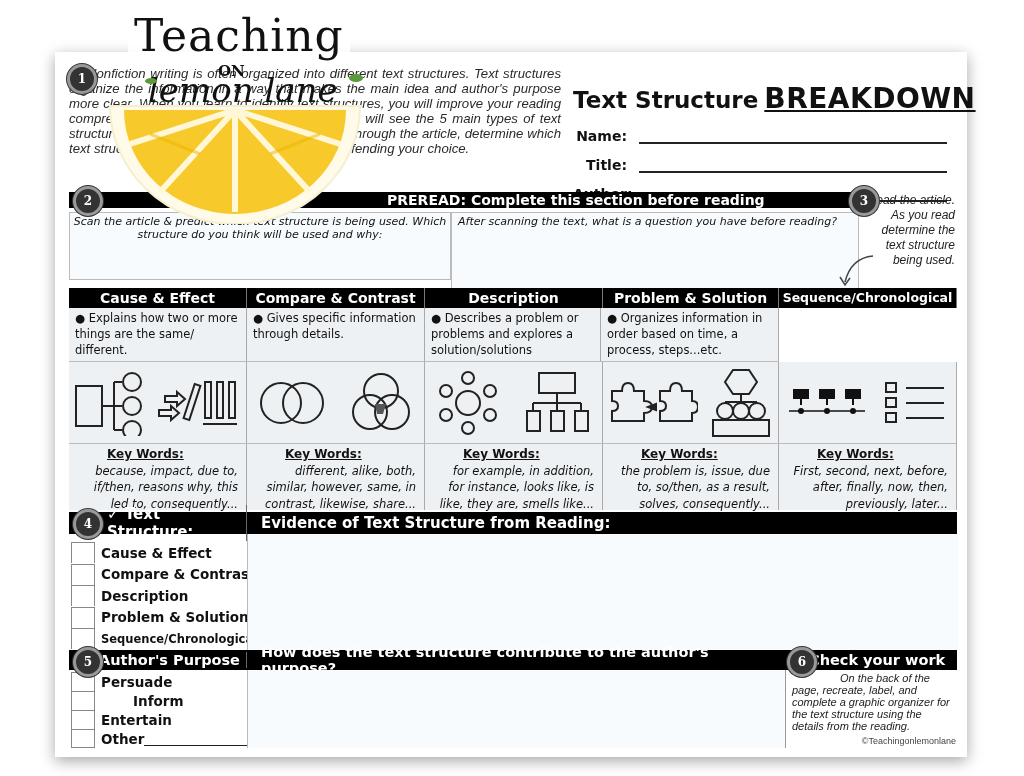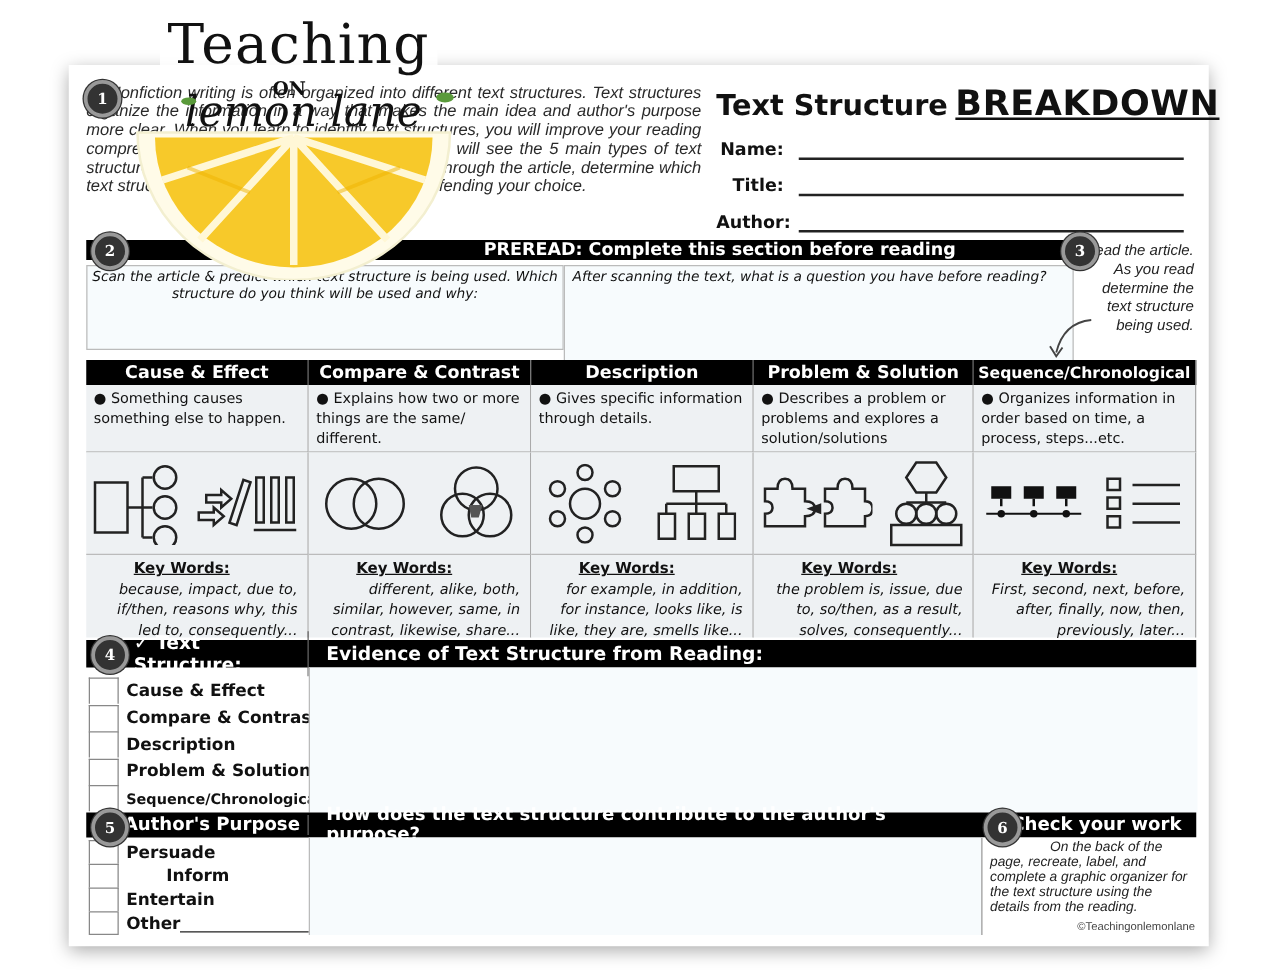--- a/index.html
+++ b/index.html
@@ -2,21 +2,21 @@
 <html><head>
 <meta charset="utf-8">
 <style>
   html,body{margin:0;padding:0;}
   body{width:1024px;height:776px;background:#ffffff;position:relative;overflow:hidden;font-family:"DejaVu Sans",sans-serif;color:#111;}
   .page{position:absolute;left:55px;top:52px;width:912px;height:705px;background:#fff;box-shadow:0 4px 14px rgba(0,0,0,0.35);}
   .inner{position:absolute;left:14px;top:14px;width:888px;height:682px;}
   .intro{position:absolute;left:0;top:0;width:492px;height:118px;font-size:13.2px;line-height:15px;color:#2a2a2a;text-align:justify;font-style:italic;font-family:"Liberation Sans",sans-serif;}
   .intro p{margin:0;text-indent:18px;}
   .badge{position:absolute;width:24px;height:24px;border-radius:50%;background:#333;color:#fff;font-size:12px;font-weight:bold;display:flex;align-items:center;justify-content:center;border:3px solid #999;box-shadow:0 0 0 1px #333;font-family:"DejaVu Serif",serif;z-index:3;}
-  .title-block{position:absolute;left:504px;top:0;width:388px;}
+  .title-block{position:absolute;left:504px;top:16px;width:388px;}
   .title{font-size:23px;font-weight:bold;white-space:nowrap;font-family:"DejaVu Sans",sans-serif;}
   .title .big{font-size:28px;text-decoration:underline;letter-spacing:0.5px;margin-left:6px;}
   .field{display:flex;align-items:flex-end;height:29px;}
   .field .lbl{width:54px;text-align:right;font-weight:bold;font-size:14px;margin-right:12px;}
   .field .line{flex:1;border-bottom:2px solid #222;height:18px;margin-right:14px;}
   .bar{position:absolute;background:#000;color:#fff;font-weight:bold;display:flex;align-items:center;}
   .box{position:absolute;border:1px solid #bbb;background:#f7fbfd;box-sizing:border-box;}
   .prompt{font-size:11px;font-style:italic;text-align:center;line-height:13px;padding-top:2px;}
   .side-note{position:absolute;left:790px;top:127px;width:96px;text-align:right;font-size:12px;font-style:italic;line-height:15px;color:#222;font-family:"Liberation Sans",sans-serif;}
   .grid{position:absolute;left:0;top:222px;width:888px;}
@@ -85,21 +85,20 @@
 
   <div class="grid">
     <div class="row hdr">
       <div class="col" style="width:178px;">Cause &amp; Effect</div>
       <div class="col" style="width:178px;">Compare &amp; Contrast</div>
       <div class="col" style="width:178px;">Description</div>
       <div class="col" style="width:176px;">Problem &amp; Solution</div>
       <div class="col" style="width:178px;font-size:12.5px;">Sequence/Chronological</div>
     </div>
     <div class="row def">
-      <div class="col" style="width:178px;">● <span>Something causes something else to happen.</span></div>
       <div class="col" style="width:178px;">● <span>Explains how two or more things are the same/ different.</span></div>
       <div class="col" style="width:178px;">● <span>Gives specific information through details.</span></div>
       <div class="col" style="width:176px;">● <span>Describes a problem or problems and explores a solution/solutions</span></div>
       <div class="col" style="width:178px;">● <span>Organizes information in order based on time, a process, steps...etc.</span></div>
     </div>
     <div class="row icons">
       <div class="col" style="width:178px;">
         <svg width="74" height="66" fill="none" stroke="#222" stroke-width="2">
           <rect x="2" y="16" width="26" height="40"></rect>
               <path d="M28 36 H40 M40 12 V60 M40 12 H48 M40 36 H48 M40 60 H48"></path>

